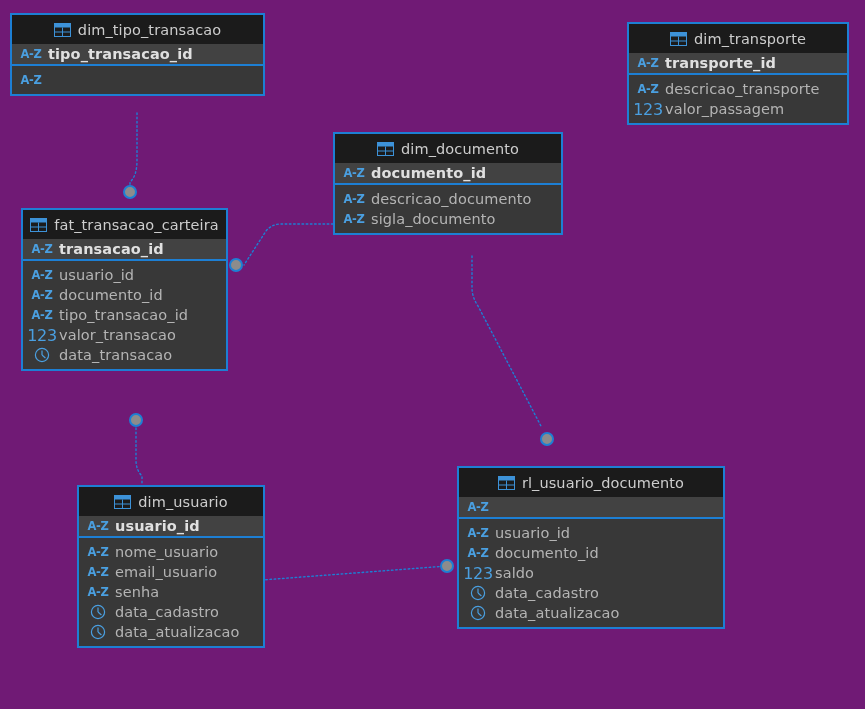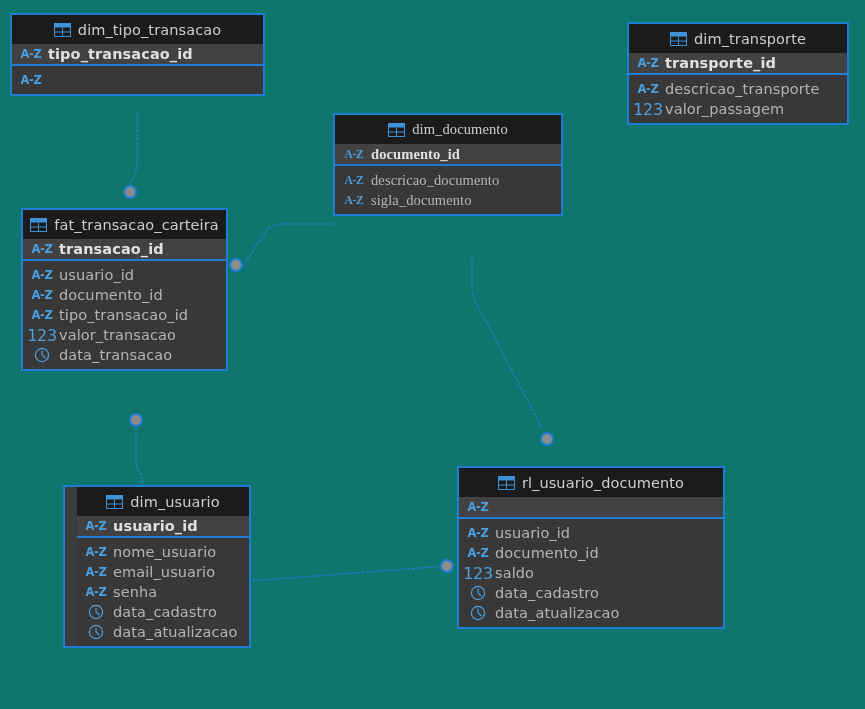--- a/index.html
+++ b/index.html
@@ -4,21 +4,21 @@
 <style>
   html, body {
     margin: 0;
     padding: 0;
     background: #333232;
   }
   #canvas {
     position: relative;
     width: 865px;
     height: 709px;
-    background: #0f766e;
+    background: #701a75;
     overflow: hidden;
     font-family: "DejaVu Sans", "Liberation Sans", sans-serif;
   }
   #edges {
     position: absolute;
     left: 0; top: 0;
     width: 865px; height: 709px;
     pointer-events: none;
     z-index: 1;
   }
@@ -164,21 +164,21 @@
           <div class="col-row">
             <span class="icn icn-az">A-Z</span>
             <span class="col-name">descricao_transporte</span>
           </div>
           <div class="col-row">
             <span class="icn icn-123">123</span>
             <span class="col-name">valor_passagem</span>
           </div>
         </div>
       </div>
-      <div class="table-node" style="left: 333px; top: 113px; width: 230px; font-family: Liberation Serif, serif;">
+      <div class="table-node" style="left: 333px; top: 132px; width: 230px;">
         <div class="tbl-header">
           <svg viewBox="0 0 17 14" class="icn icn-grid">
             <rect x="0.5" y="0.5" width="16" height="13" fill="none" stroke="#3d92d8"></rect>
             <rect x="1" y="1" width="15" height="3.5" fill="#3d92d8"></rect>
             <line x1="8.5" y1="4.5" x2="8.5" y2="13.5" stroke="#3d92d8"></line>
             <line x1="0.5" y1="9" x2="16.5" y2="9" stroke="#3d92d8"></line>
           </svg>
           <span class="tbl-title">dim_documento</span>
         </div>
         <div class="pk-section">
@@ -280,21 +280,21 @@
           <div class="col-row">
             <svg viewBox="0 0 16 16" class="icn icn-clock">
               <circle cx="8" cy="8" r="6.6" fill="none" stroke="#4a9fe0" stroke-width="1.2"></circle>
               <line x1="8" y1="8" x2="8" y2="3.6" stroke="#4a9fe0" stroke-width="1.2"></line>
               <line x1="8" y1="8" x2="11.4" y2="11" stroke="#4a9fe0" stroke-width="1.2"></line>
             </svg>
             <span class="col-name">data_atualizacao</span>
           </div>
         </div>
       </div>
-      <div class="table-node" style="left: 63px; top: 485px; width: 188px; padding-left: 12px;">
+      <div class="table-node" style="left: 77px; top: 485px; width: 188px;">
         <div class="tbl-header">
           <svg viewBox="0 0 17 14" class="icn icn-grid">
             <rect x="0.5" y="0.5" width="16" height="13" fill="none" stroke="#3d92d8"></rect>
             <rect x="1" y="1" width="15" height="3.5" fill="#3d92d8"></rect>
             <line x1="8.5" y1="4.5" x2="8.5" y2="13.5" stroke="#3d92d8"></line>
             <line x1="0.5" y1="9" x2="16.5" y2="9" stroke="#3d92d8"></line>
           </svg>
           <span class="tbl-title">dim_usuario</span>
         </div>
         <div class="pk-section">

